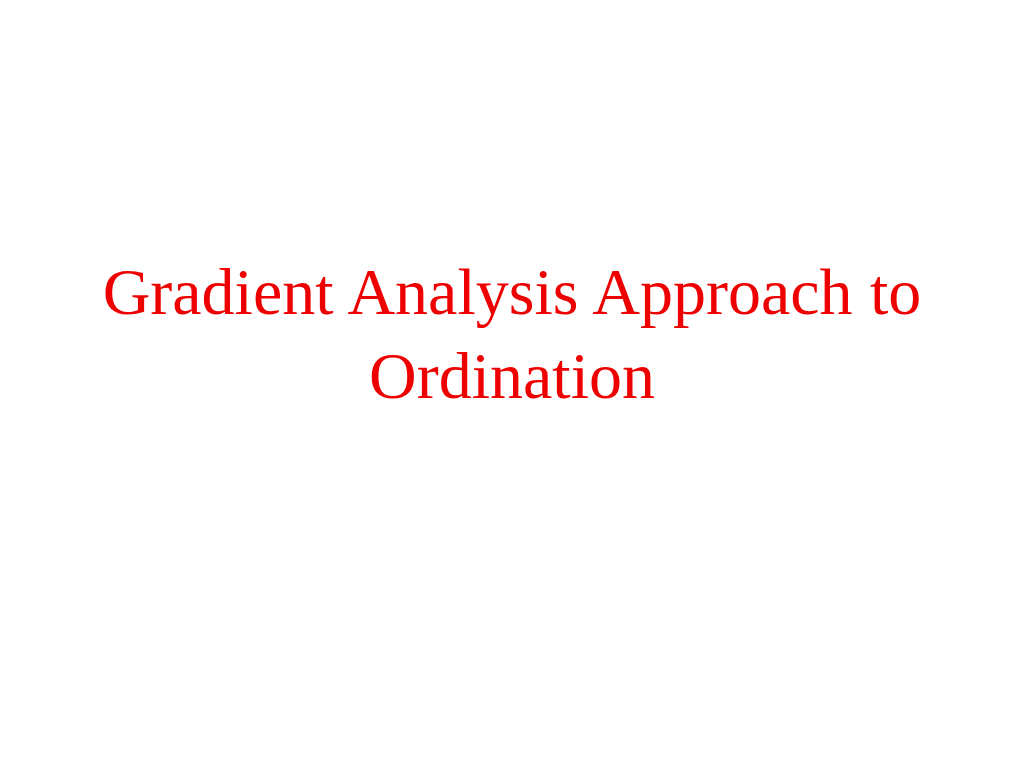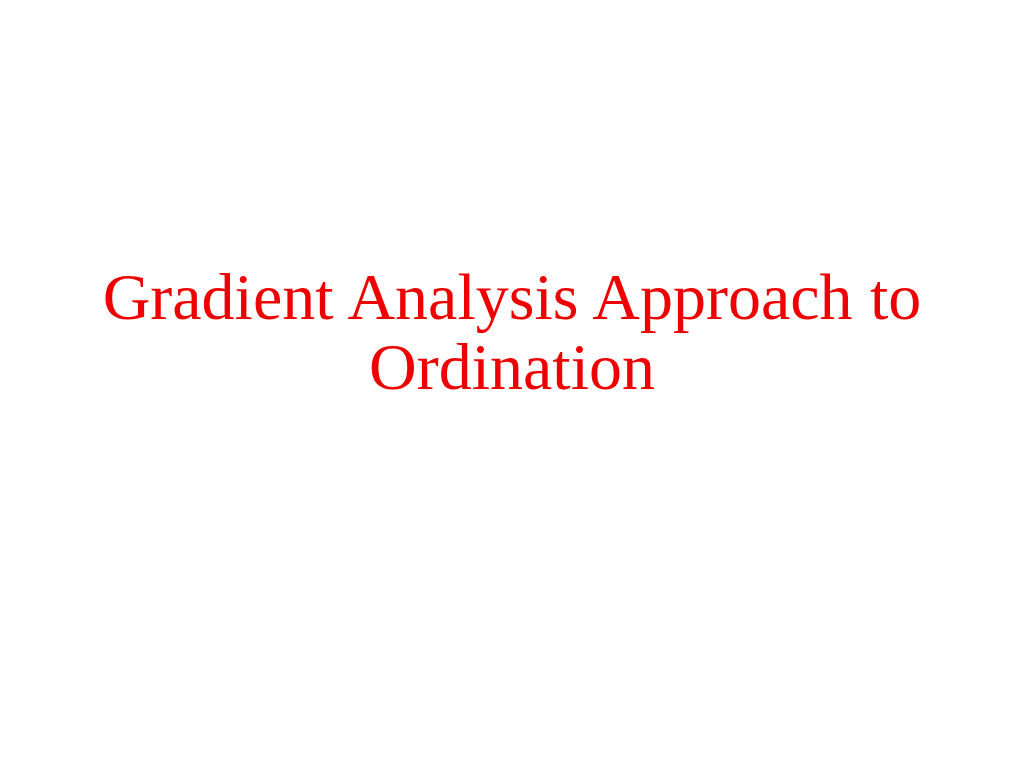--- a/index.html
+++ b/index.html
@@ -34,27 +34,27 @@
   .title-block {
     position: absolute;
     left: 62px;
     top: 246px;
     width: 900px;
     text-align: center;
   }
 
   .title-text {
     display: block;
-    margin: 16px;
+    margin: 4px;
     padding: 0;
     font-family: "Liberation Serif", "DejaVu Serif", serif;
     font-size: 66px;
     font-weight: normal;
     font-style: normal;
-    line-height: 70px;
+    line-height: 84px;
     letter-spacing: 0px;
     color: #ee0000;
     white-space: normal;
     word-spacing: 1px;
   }
 </style>
 </head>
 <body>
 
 <div class="slide">

